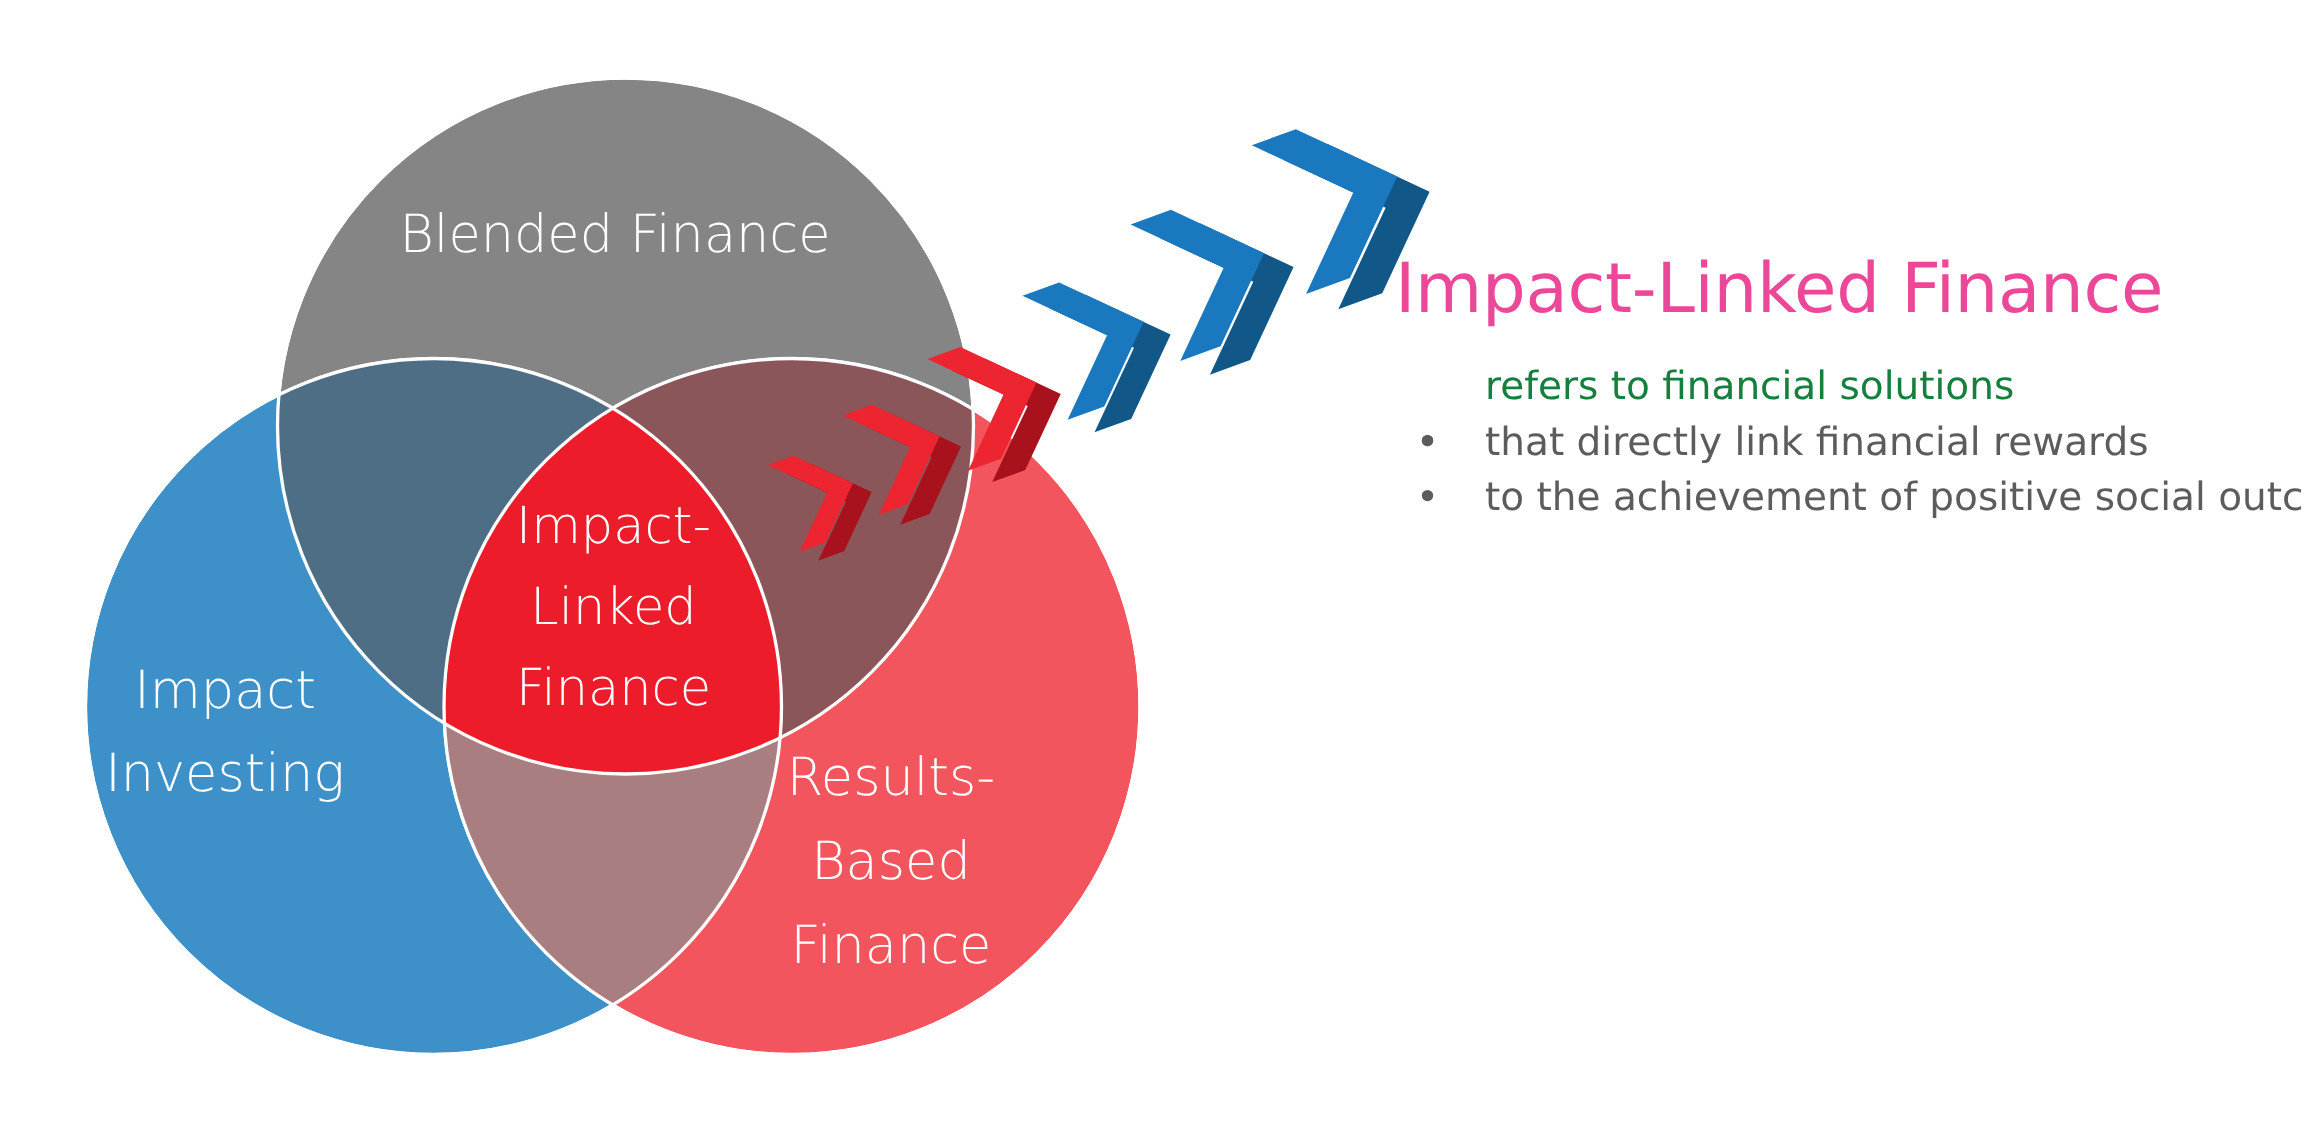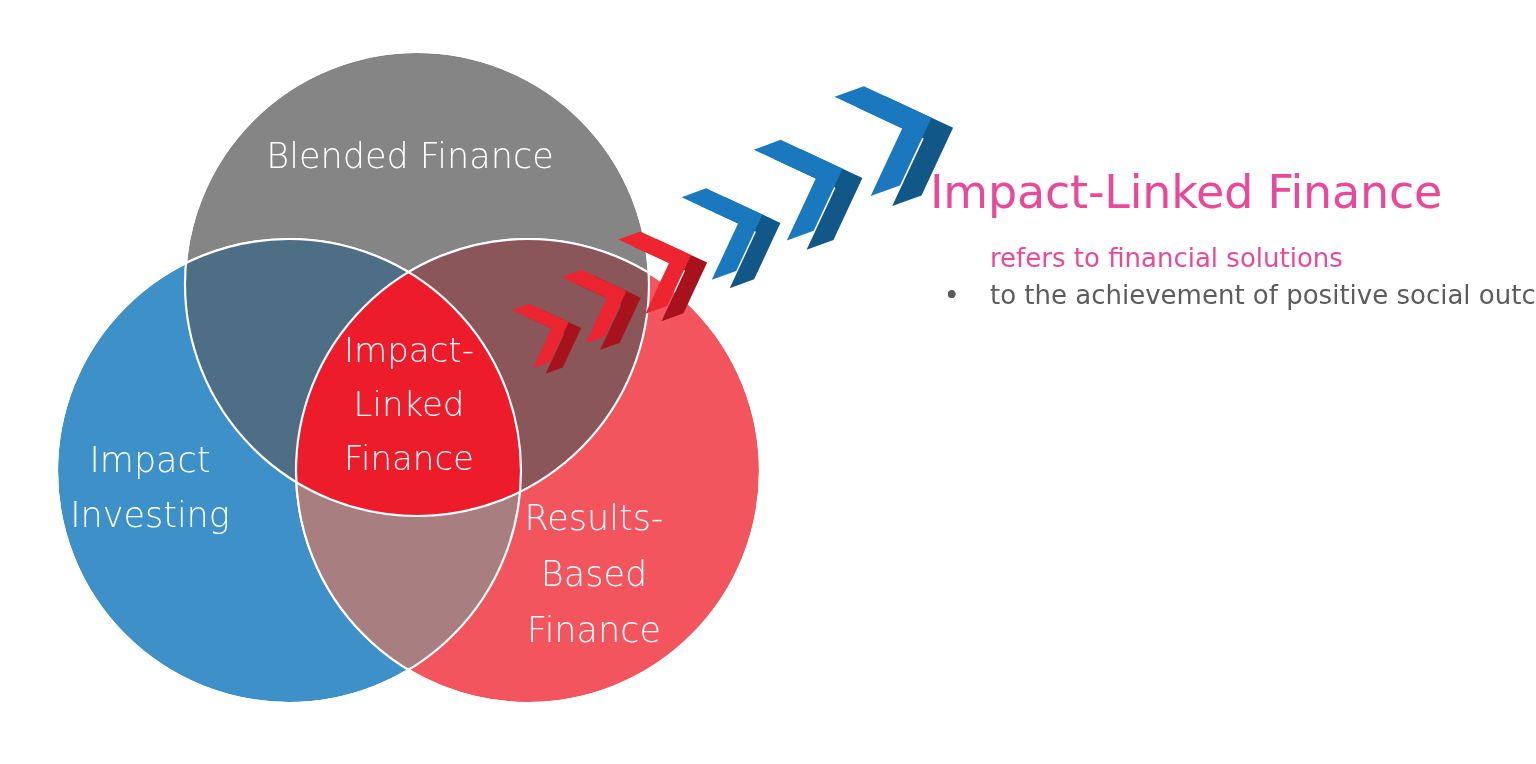--- a/index.html
+++ b/index.html
@@ -160,20 +160,20 @@
     <text class="circle-label label-big" x="594" y="642">Finance</text>
 
     <text class="circle-label label-core" x="409" y="362">Impact-</text>
     <text class="circle-label label-core" x="409" y="416">Linked</text>
     <text class="circle-label label-core" x="409" y="470">Finance</text>
   </svg>
 
   <div id="panel">
     <h1 id="panel-title" style="color: #ec4899;">Impact-Linked Finance</h1>
     <ul id="panel-list">
-        <li class="no-bullet" style="color: #ec4899;"><span>refers to financial solutions</span></li>
+        <li class="no-bullet" style="color: #15803d;"><span>refers to financial solutions</span></li>
         <li style="color: rgb(92, 92, 92);"><span class="bullet" style="color: rgb(92, 92, 92);">•</span></li>
-        <li style="color: rgb(92, 92, 92);"><span class="bullet" style="color: rgb(92, 92, 92);">•</span></li>
+        <li style="color: rgb(92, 92, 92);"><span class="bullet" style="color: rgb(92, 92, 92);">•</span><span>that directly link financial rewards</span></li>
         <li style="color: rgb(92, 92, 92);"><span class="bullet" style="color: rgb(92, 92, 92);">•</span><span>to the achievement of positive social outcomes</span></li>
       </ul>
   </div>
 
 </div>
 
 </body></html>

